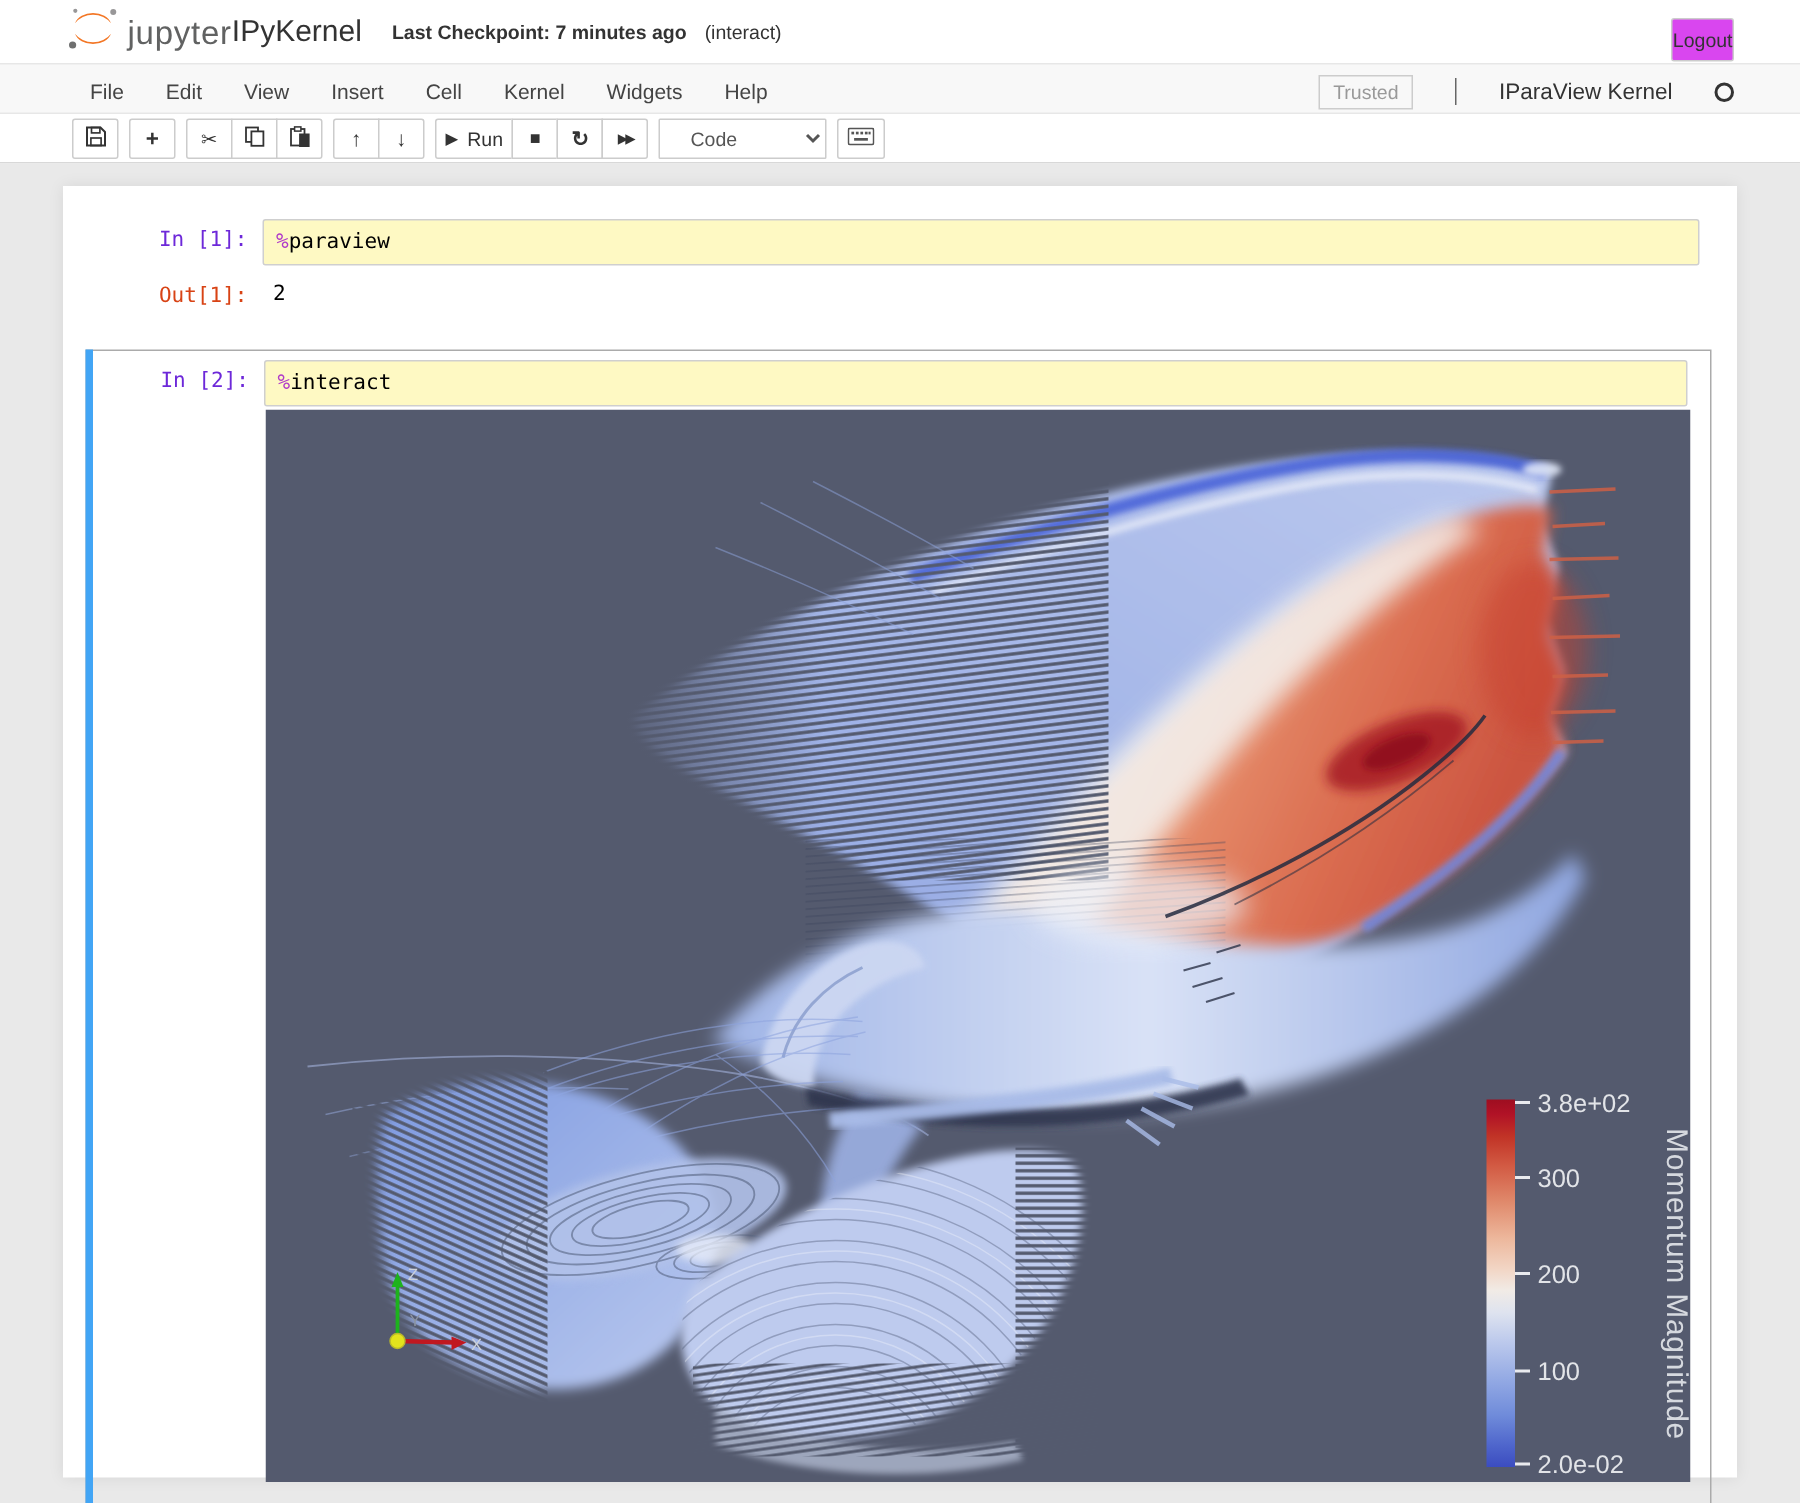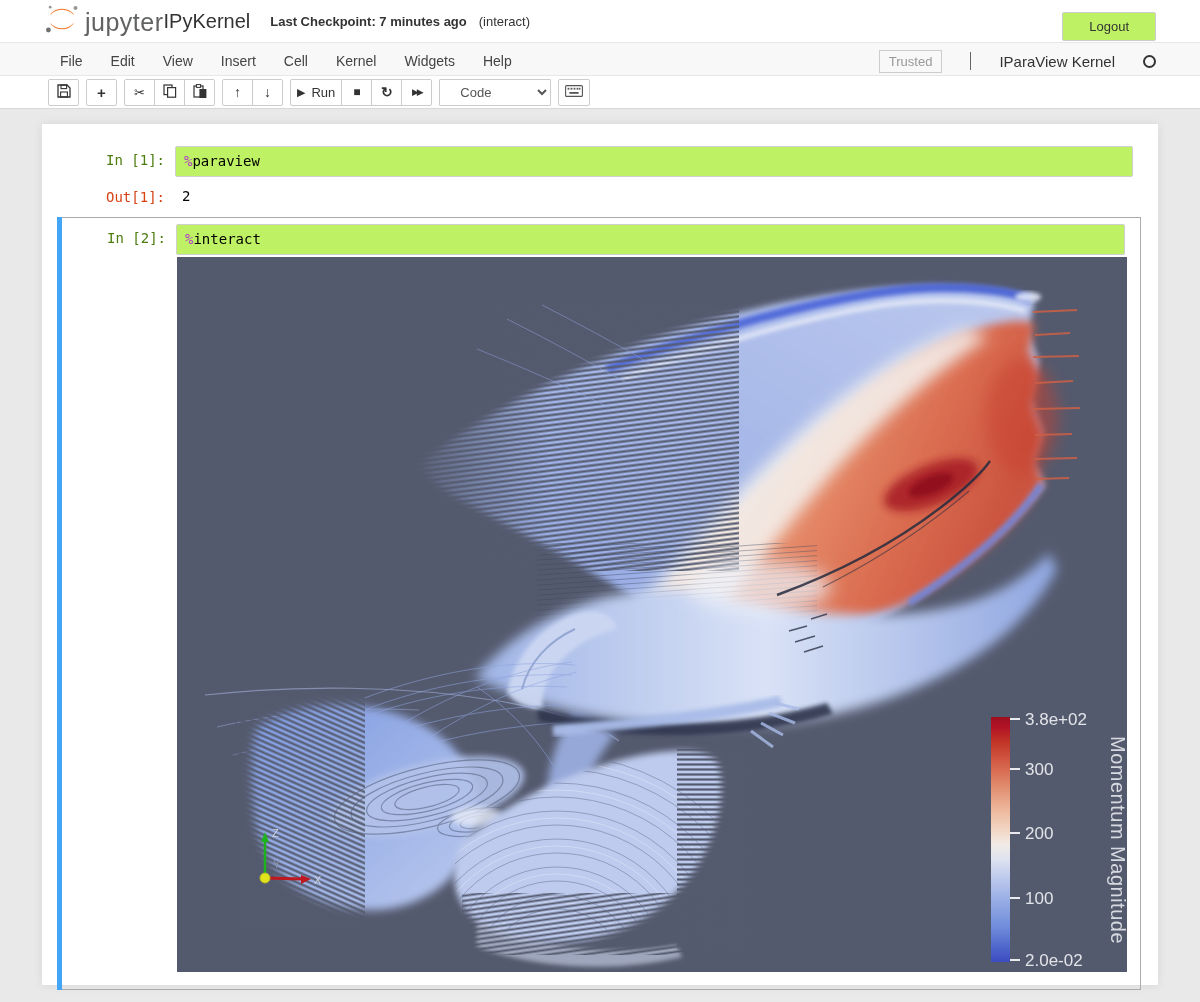--- a/index.html
+++ b/index.html
@@ -2,26 +2,26 @@
 <html><head>
 <meta charset="utf-8">
 <style>
   * { box-sizing: border-box; margin: 0; padding: 0; }
   html,body { width:1200px; height:1002px; overflow:hidden; background:#fff;
     font-family:"Liberation Sans", sans-serif; }
 
   
   .header { height:42px; display:flex; align-items:center; padding:0 44px 0 45px; background:#fff; }
   .logo { display:flex; align-items:center; gap:6px; cursor:pointer; }
-  .logo-word { font-size:25px; color:#616262; letter-spacing:.5px; margin-top:2px; }
+  .logo-word { font-size:22px; color:#616262; letter-spacing:.5px; margin-top:2px; }
   .nb-title { font-size:20px; color:#333; font-weight:500; }
   .chk { font-size:13px; color:#333; margin-left:20px;font-weight:bold; }
   .autosave { font-size:13px; color:#333; margin-left:12px; }
-  .logout { margin-left:auto; border:1px solid #ccc; border-radius:2px; background:#bef264;
-    padding:6px 26px; font-size:13px; color:#333; cursor:pointer;margin-top:11px; }
+  .logout { margin-left:auto; border:1px solid #ccc; border-radius:2px; background:#d946ef;
+    padding:6px 0; font-size:13px; color:#333; cursor:pointer;margin-top:11px; }
 
   
   .menubar { height:34px; background:#f8f8f8; border-top:1px solid #e7e7e7; border-bottom:1px solid #e7e7e7;
     display:flex; align-items:center; padding:4px 44px 0 46px; }
   .menu-item { font-size:14px; color:#444; padding:6px 14px; cursor:pointer; }
   .menu-right { margin-left:auto; display:flex; align-items:center; gap:28px; }
   .trusted { border:1px solid #ccc; color:#999; font-size:13px; padding:3px 9px; background:transparent; }
   .vsep { width:1px; height:18px; background:#666; }
   .kernel-name { font-size:15px; color:#333; font-weight:500; }
   .kernel-dot { width:13px; height:13px; border:2px solid #333; border-radius:50%; }
@@ -46,27 +46,27 @@
   .cell-type-select { height:27px; width:112px; border:1px solid #ccc; color:#555; font-size:13px;
     background:#fff; border-radius:1px; font-family:"Liberation Sans",sans-serif;padding-left:16px; }
 
   
   .page { height:893px; background:#e9e9e9; padding-top:15px; }
   .container { width:1116px; margin-left:42px; height:861px; background:#fff;
     box-shadow:0 0 10px rgba(0,0,0,.08); padding:22px 17px 0 15px; }
   .cellrow { display:flex; }
   .prompt { width:118px; flex:0 0 118px; font-family:"DejaVu Sans Mono",monospace; font-size:14px;
     text-align:right; padding:6px 10px 0 0; white-space:nowrap; }
-  .in-prompt { color:#4d7c0f; }
+  .in-prompt { color:#6d28d9; }
   .out-prompt { color:#D84315; }
-  .input-area { flex:1; background:#bef264; border:1px solid #cfcfcf; border-radius:2px;
+  .input-area { flex:1; background:#fef9c3; border:1px solid #cfcfcf; border-radius:2px;
     padding:4px 8px; font-family:"DejaVu Sans Mono",monospace; font-size:14px; line-height:21px;
     color:#000; margin-right:8px; cursor:text; }
   .magic { color:#B03BC9; }
-  .out-row { margin-top:6px; margin-bottom:12px; }
+  .out-row { margin-top:6px; margin-bottom:28px; }
   .out-value { font-family:"DejaVu Sans Mono",monospace; font-size:14px; color:#000; padding:5px 0 0 7px; }
 
   .cell-selected { position:relative; border:1px solid #ababab; padding:6px 7px 13px 0; margin-top:12px; }
   .sel-bar { position:absolute; left:-1px; top:-1px; bottom:-1px; width:5px; background:#42A5F5; }
   .output-row { margin-top:2px; padding-left:119px; }
   .viz-box { width:950px; height:715px; cursor:pointer; }
 </style>
 </head>
 <body>
 

